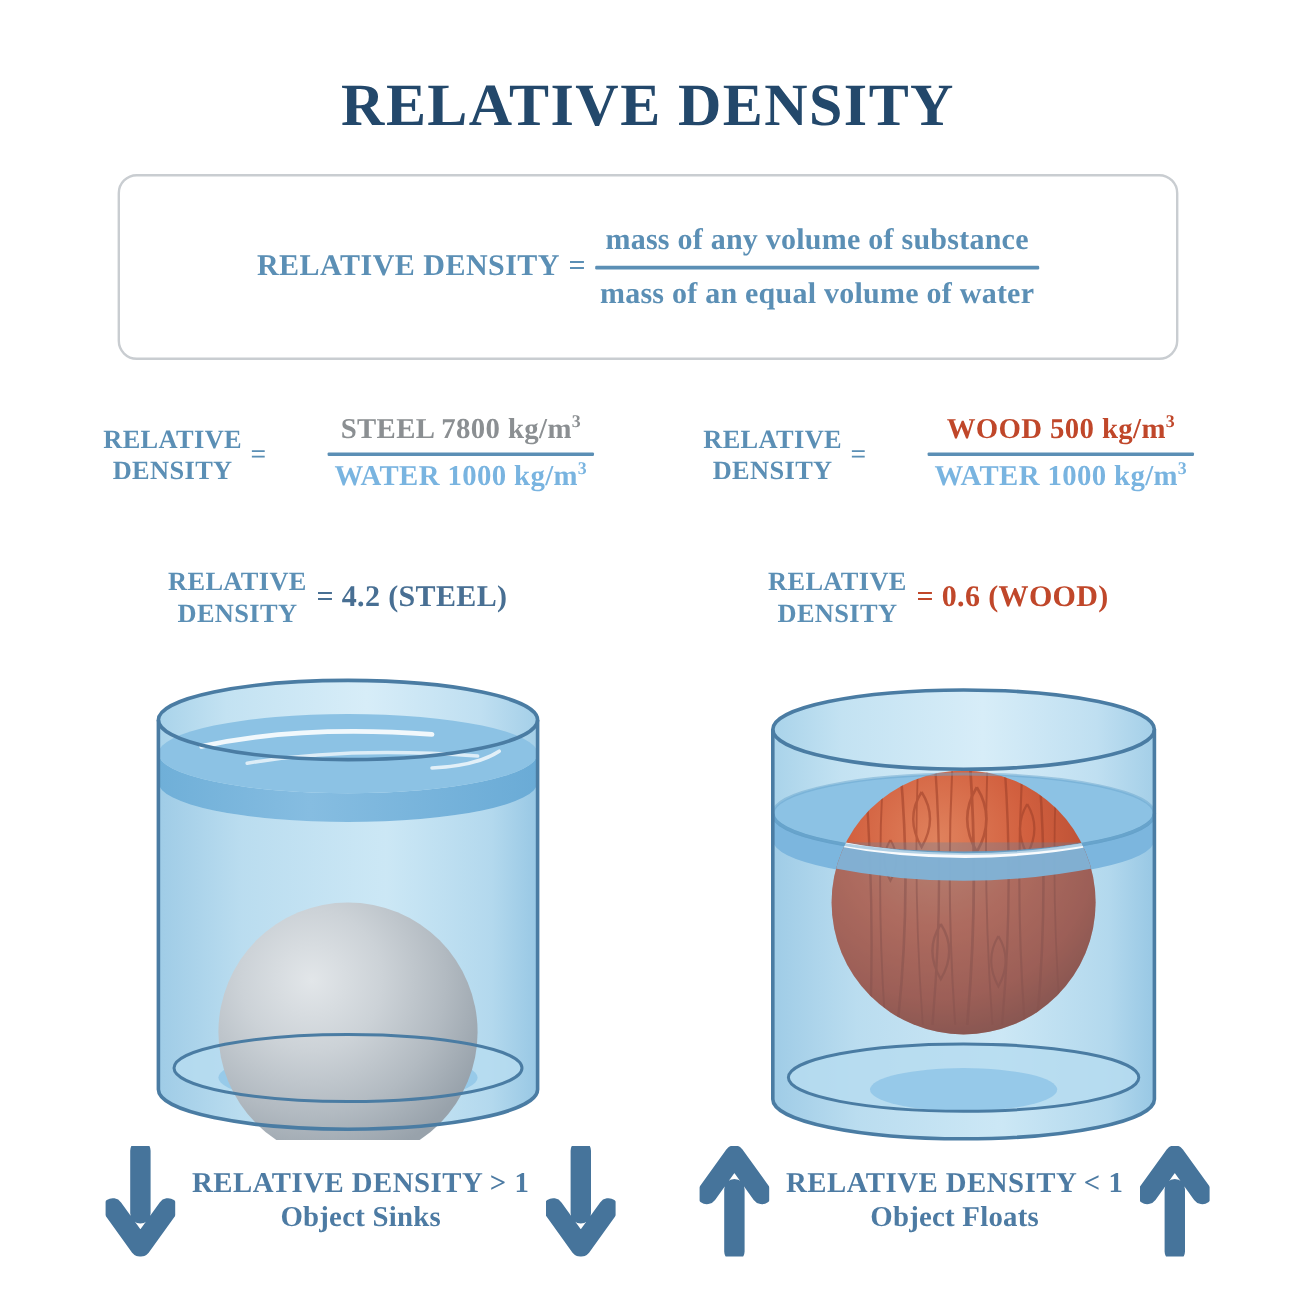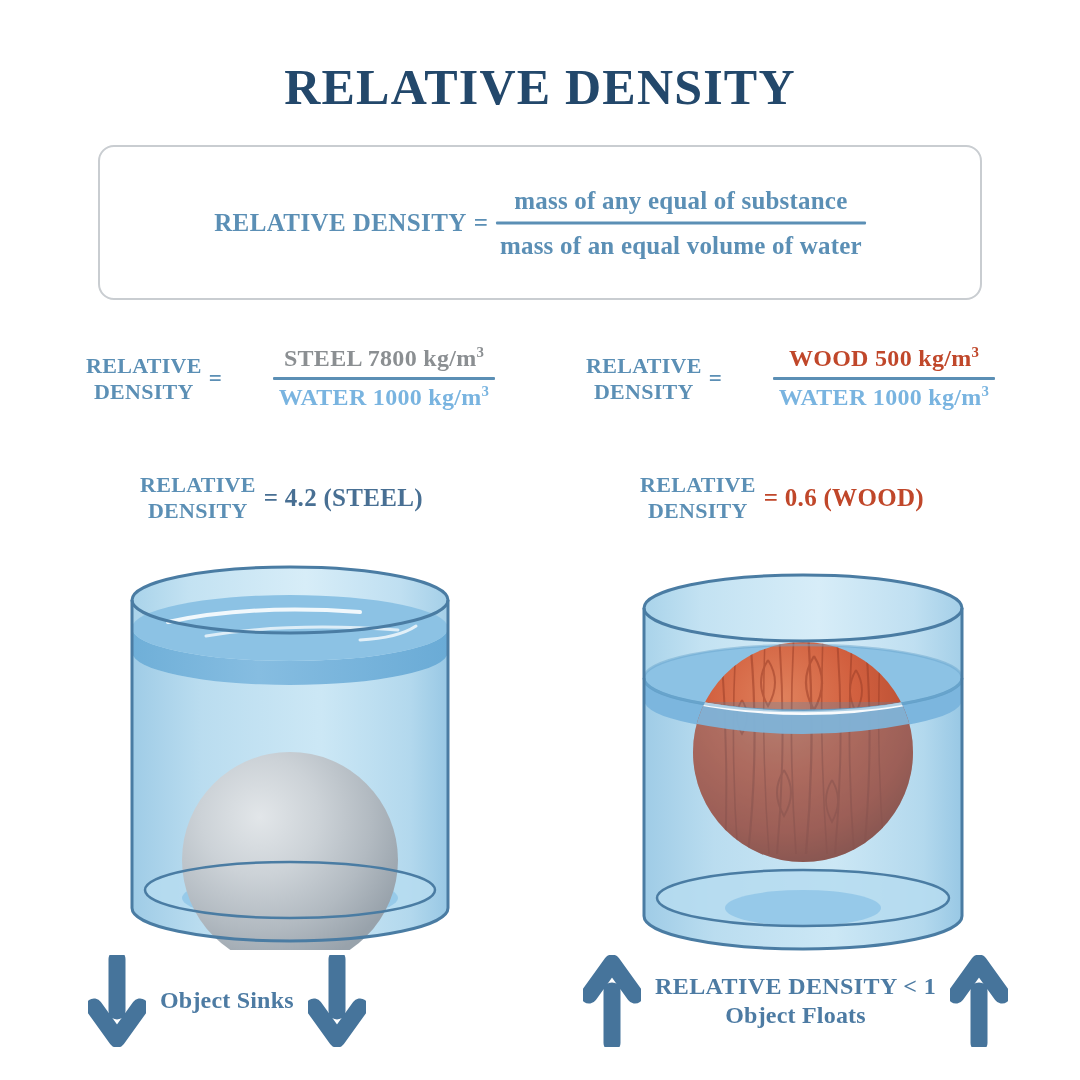--- a/index.html
+++ b/index.html
@@ -162,21 +162,21 @@
 </head>
 <body>
 
 <div class="title">RELATIVE DENSITY</div>
 
 <div class="formula-box">
   <div class="formula-row">
     <span class="formula-lhs">RELATIVE DENSITY</span>
     <span class="formula-eq">=</span>
     <span class="frac-main">
-      <div class="num">mass of any equal of substance</div>
+      <div class="num">mass of any volume of substance</div>
       <div class="bar"></div>
       <div class="den">mass of an equal volume of water</div>
     </span>
   </div>
 </div>
 
 <div class="ratio ratio-left">
   <span class="ratio-label">
     <div>RELATIVE</div>
     <div>DENSITY</div>
@@ -352,20 +352,21 @@
   <ellipse cx="185" cy="338" rx="146" ry="28" fill="none" stroke="#4a7ca3" stroke-width="2.5"></ellipse>
   <path d="M26,48 L26,356 A159,33 0 0 0 344,356 L344,48" fill="none" stroke="#4a7ca3" stroke-width="3"></path>
 </svg>
 </div>
 
 <div class="caption caption-left">
   <svg width="58" height="92" viewBox="0 0 58 92">
     <path d="M29,4 L29,56 M29,84 L6,52 M29,84 L52,52" stroke="#46749b" stroke-width="17" fill="none" stroke-linecap="round" stroke-linejoin="round"></path>
   </svg>
   <div class="caption-text">
+    <div>RELATIVE DENSITY &gt; 1</div>
     <div class="line2">Object Sinks</div>
   </div>
   <svg width="58" height="92" viewBox="0 0 58 92">
     <path d="M29,4 L29,56 M29,84 L6,52 M29,84 L52,52" stroke="#46749b" stroke-width="17" fill="none" stroke-linecap="round" stroke-linejoin="round"></path>
   </svg>
 </div>
 
 <div class="caption caption-right">
   <svg width="58" height="92" viewBox="0 0 58 92">
     <path d="M29,88 L29,36 M29,8 L6,40 M29,8 L52,40" stroke="#46749b" stroke-width="17" fill="none" stroke-linecap="round" stroke-linejoin="round"></path>

